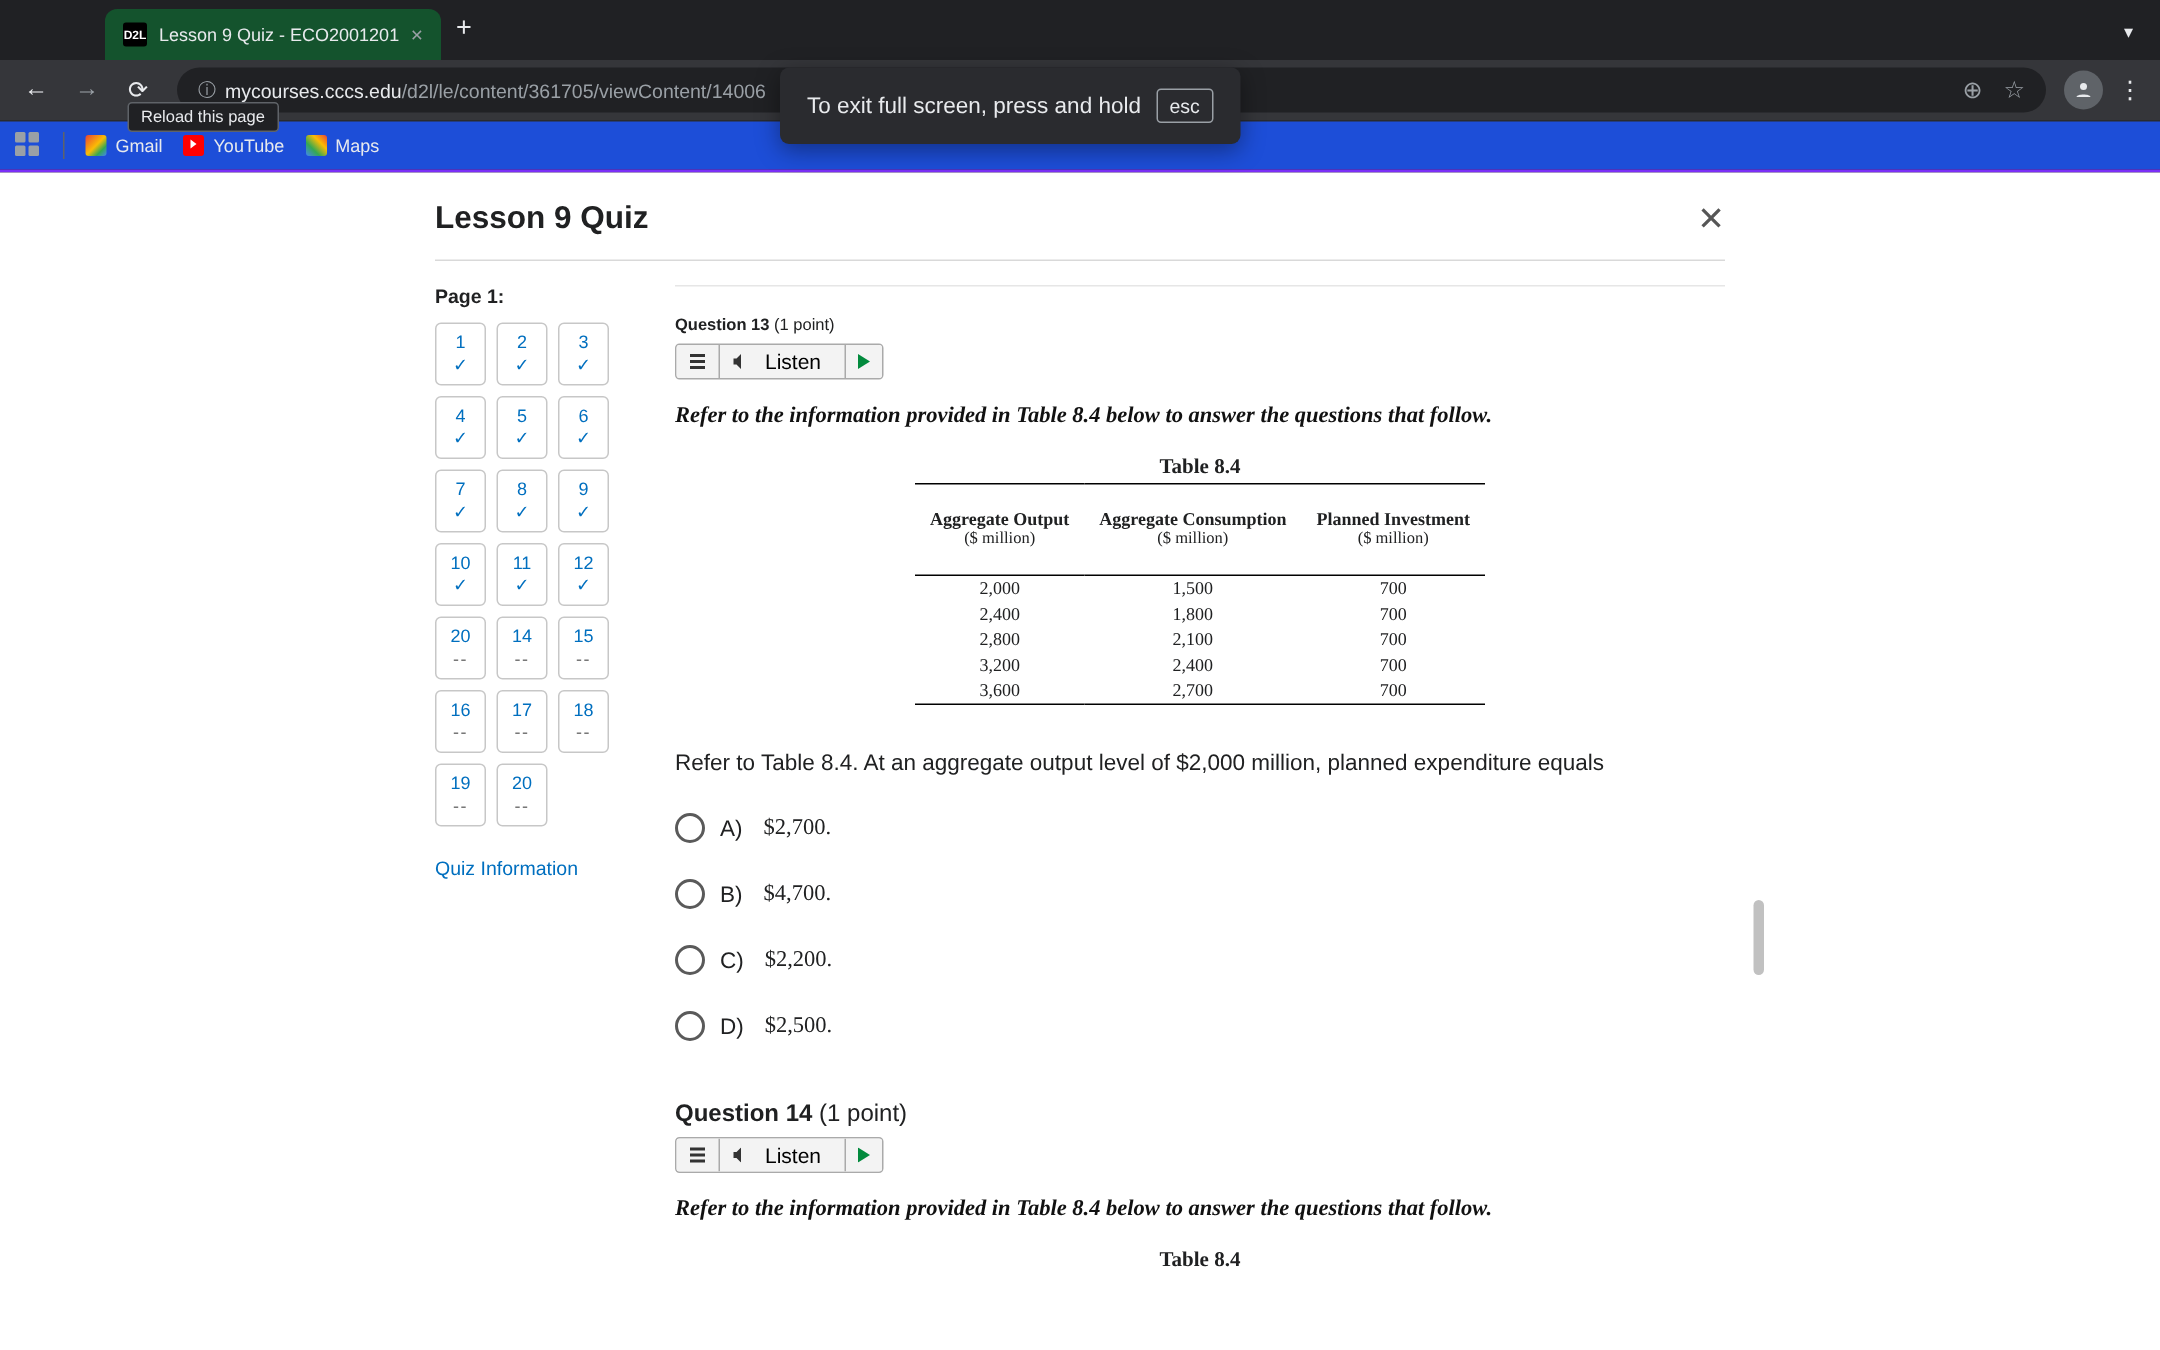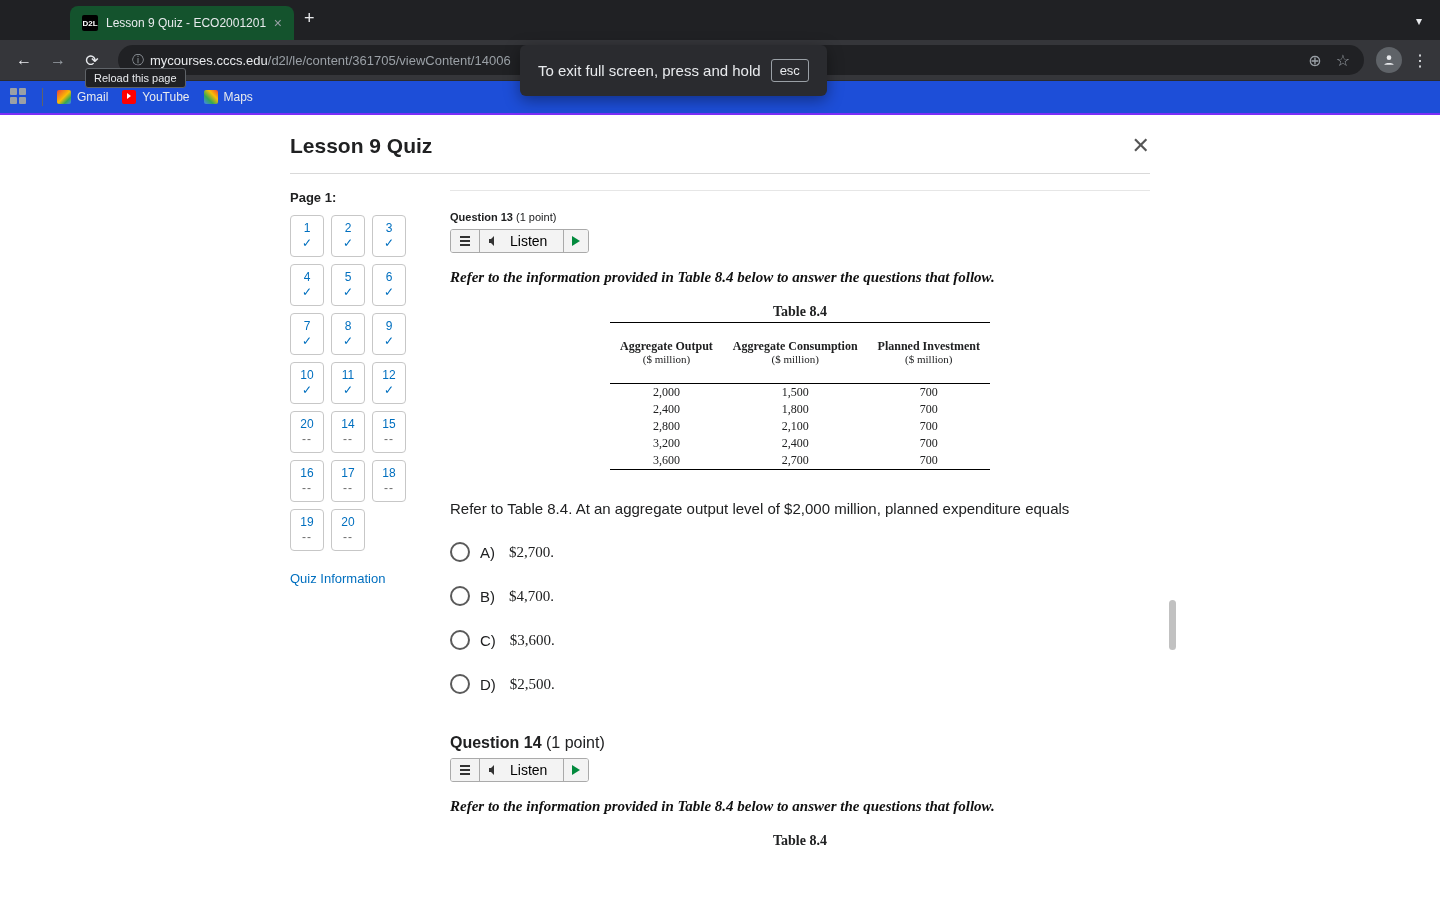--- a/index.html
+++ b/index.html
@@ -318,21 +318,21 @@
                 <span class="opt-amount">$2,700.</span>
               </div>
               <div class="opt">
                 <div class="radio"></div>
                 <span class="opt-letter">B)</span>
                 <span class="opt-amount">$4,700.</span>
               </div>
               <div class="opt">
                 <div class="radio"></div>
                 <span class="opt-letter">C)</span>
-                <span class="opt-amount">$3,600.</span>
+                <span class="opt-amount">$2,200.</span>
               </div>
               <div class="opt">
                 <div class="radio"></div>
                 <span class="opt-letter">D)</span>
                 <span class="opt-amount">$2,500.</span>
               </div>
             </div>
 
           <p class="next-q-title">
             <b>Question 14</b><span> (1 point)</span>

